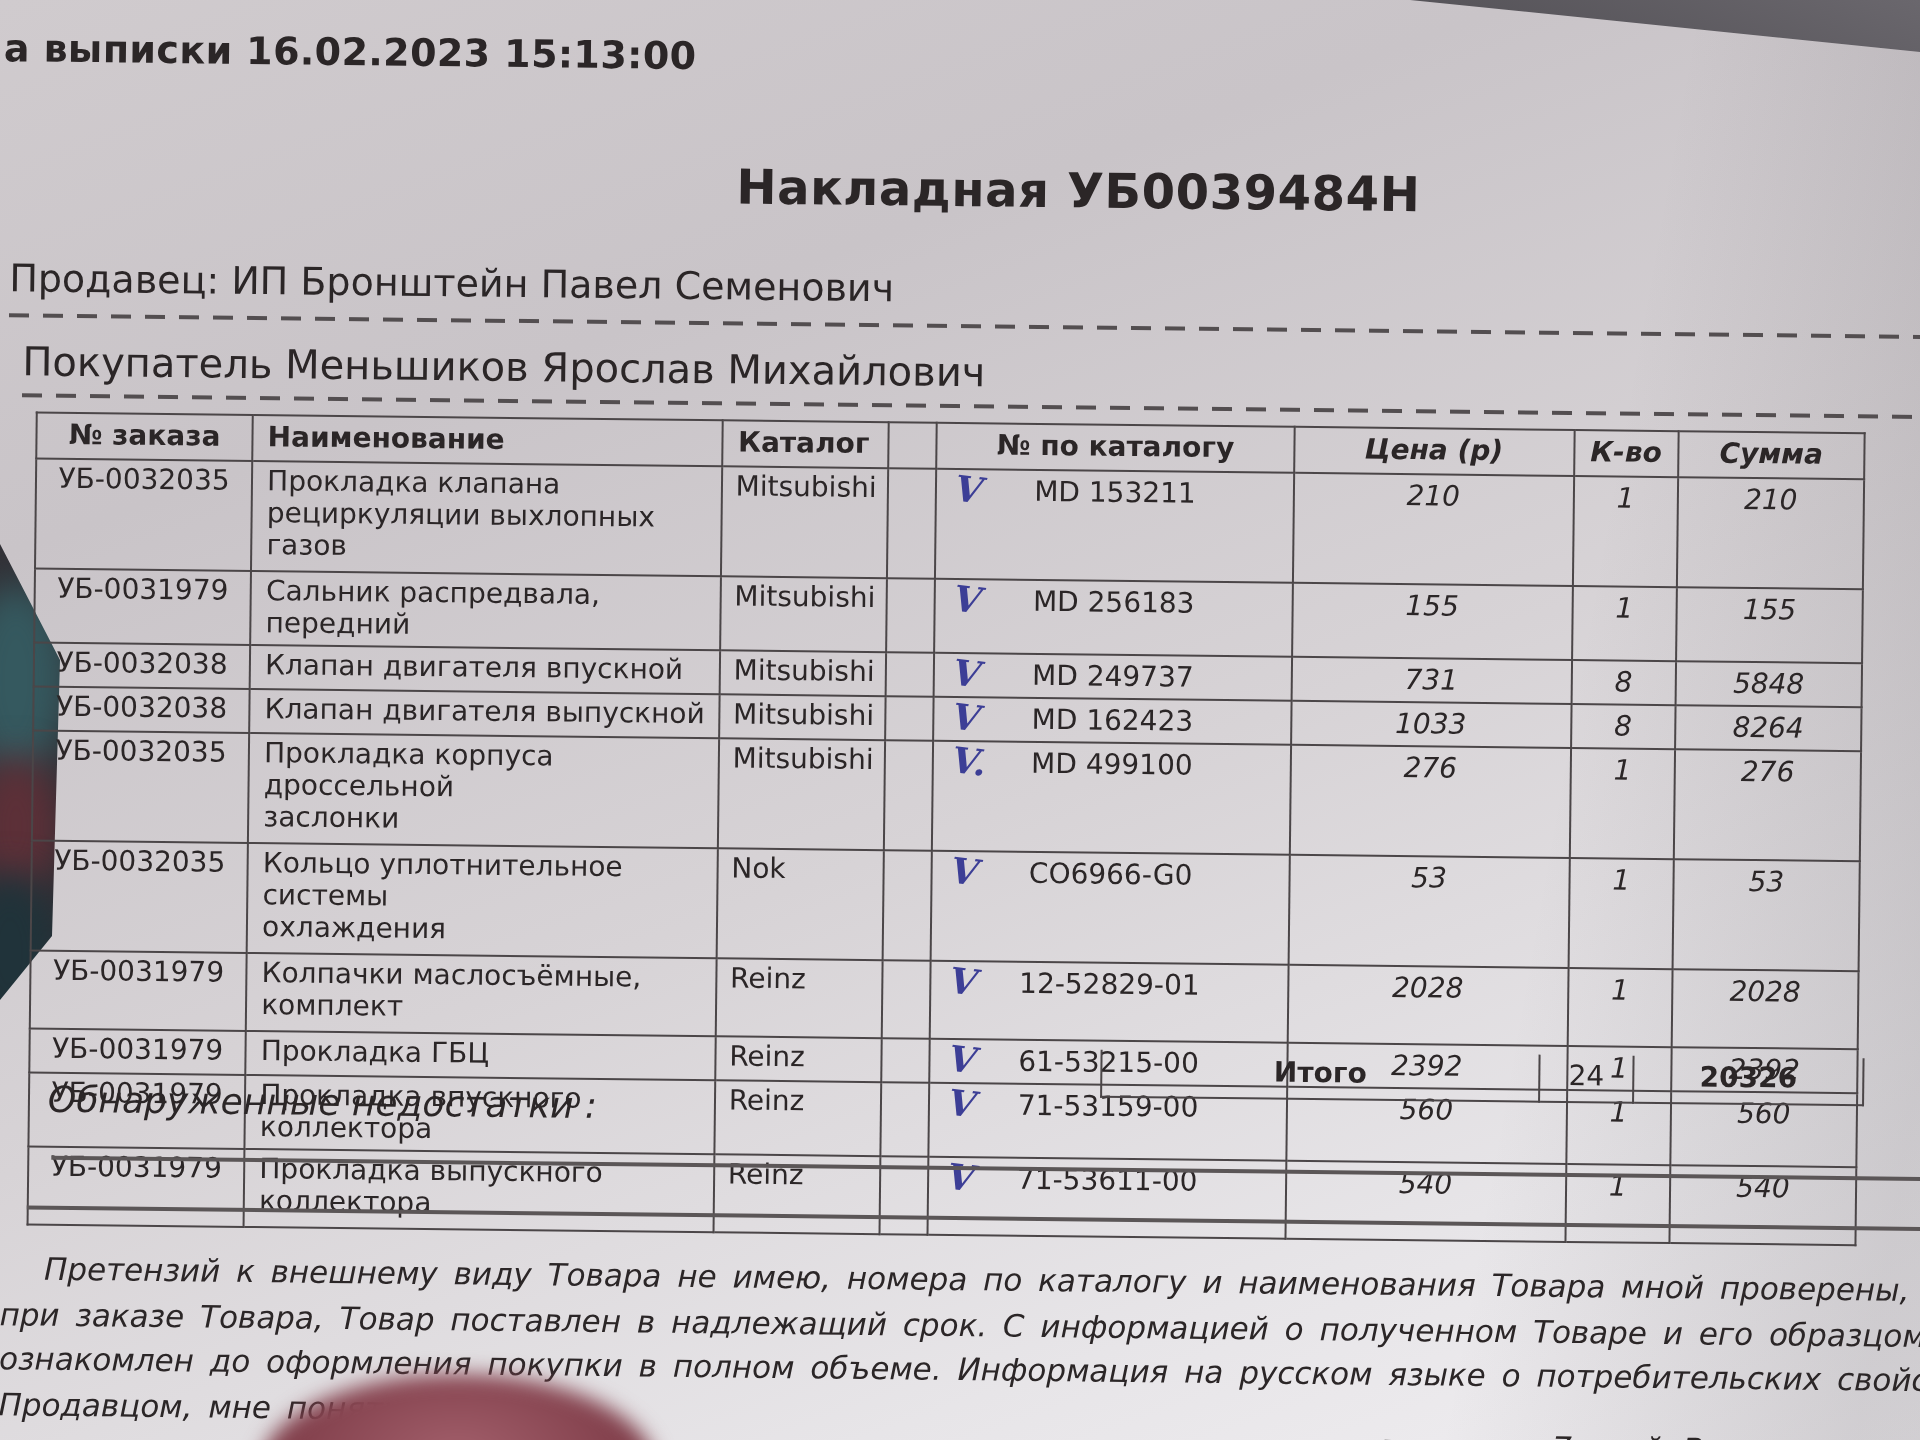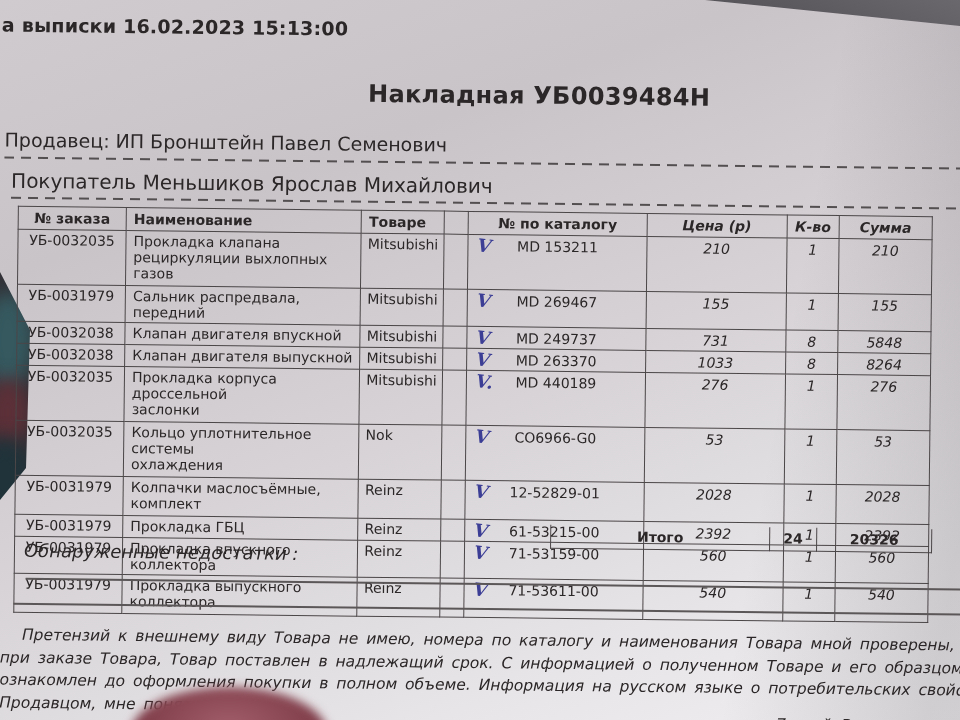--- a/index.html
+++ b/index.html
@@ -41,21 +41,21 @@
   .c-brand{padding-left:6px;}
   .c-cat{text-align:center;position:relative;padding-top:3px;}
   .c-price,.c-qty,.c-sum{text-align:center;font-style:italic;padding-top:3px;}
   .check{position:absolute;left:9px;top:2px;color:var(--ink,#3c3e96);font-size:18px;line-height:18px;
          font-style:italic;font-weight:bold;font-family:"DejaVu Serif",serif;transform:rotate(6deg);display:inline-block;}
   tr.tall td{padding-bottom:4px;}
 
   .total-row{position:absolute;left:556px;top:519px;display:flex;font-size:14px;}
   .total-cell{border:1px solid #4b4648;border-top:none;padding:3px 6px 4px;line-height:16px;text-align:center;}
   .t-label{width:206px;font-weight:600;}
-  .t-qty{width:34px;border-left:none;font-weight:700;}
+  .t-qty{width:34px;border-left:none;font-weight:400;}
   .t-sum{width:102px;border-left:none;font-weight:600;}
 
   .defects{position:absolute;left:30px;top:540px;font-size:18px;font-style:italic;}
   .blank-line{position:absolute;height:2px;background:#5b5657;}
   .bl1{left:32px;top:578px;width:940px;}
   .bl2{left:20px;top:603px;width:950px;}
 
   .terms{position:absolute;left:7px;top:624px;width:1050px;font-size:15.5px;font-style:italic;
          line-height:22.5px;word-spacing:3px;}
   .terms div{white-space:nowrap;overflow:hidden;}
@@ -88,21 +88,21 @@
           <col style="width:24px">
             <col style="width:178px">
             <col style="width:140px">
           <col style="width:52px">
             <col style="width:93px">
         </colgroup>
         <thead>
           <tr>
             <th class="h-order">№ заказа</th>
             <th class="h-name">Наименование</th>
-            <th class="h-brand">Товаре</th>
+            <th class="h-brand">Каталог</th>
             <th></th>
             <th class="h-catnum">№ по каталогу</th>
             <th class="h-price">Цена (р)</th>
             <th class="h-qty">К-во</th>
             <th class="h-sum">Сумма</th>
           </tr>
         </thead>
         <tbody id="rows-body">
   <tr class="tall">
     <td class="c-order">УБ-0032035</td>
@@ -119,21 +119,21 @@
     <td class="c-sum">210</td>
   </tr>
 
   <tr>
     <td class="c-order">УБ-0031979</td>
     <td class="c-name">Сальник распредвала, передний</td>
     <td class="c-brand">Mitsubishi</td>
     <td></td>
     <td class="c-cat">
       <span class="check">V</span>
-      <span class="catnum">MD 269467</span>
+      <span class="catnum">MD 256183</span>
     </td>
     <td class="c-price">155</td>
     <td class="c-qty">1</td>
     <td class="c-sum">155</td>
   </tr>
 
   <tr>
     <td class="c-order">УБ-0032038</td>
     <td class="c-name">Клапан двигателя впускной</td>
     <td class="c-brand">Mitsubishi</td>
@@ -147,36 +147,36 @@
     <td class="c-sum">5848</td>
   </tr>
 
   <tr>
     <td class="c-order">УБ-0032038</td>
     <td class="c-name">Клапан двигателя выпускной</td>
     <td class="c-brand">Mitsubishi</td>
     <td></td>
     <td class="c-cat">
       <span class="check">V</span>
-      <span class="catnum">MD 263370</span>
+      <span class="catnum">MD 162423</span>
     </td>
     <td class="c-price">1033</td>
     <td class="c-qty">8</td>
     <td class="c-sum">8264</td>
   </tr>
 
   <tr class="tall">
     <td class="c-order">УБ-0032035</td>
     <td class="c-name">Прокладка корпуса дроссельной
 заслонки</td>
     <td class="c-brand">Mitsubishi</td>
     <td></td>
     <td class="c-cat">
       <span class="check">V.</span>
-      <span class="catnum">MD 440189</span>
+      <span class="catnum">MD 499100</span>
     </td>
     <td class="c-price">276</td>
     <td class="c-qty">1</td>
     <td class="c-sum">276</td>
   </tr>
 
   <tr class="tall">
     <td class="c-order">УБ-0032035</td>
     <td class="c-name">Кольцо уплотнительное системы
 охлаждения</td>

